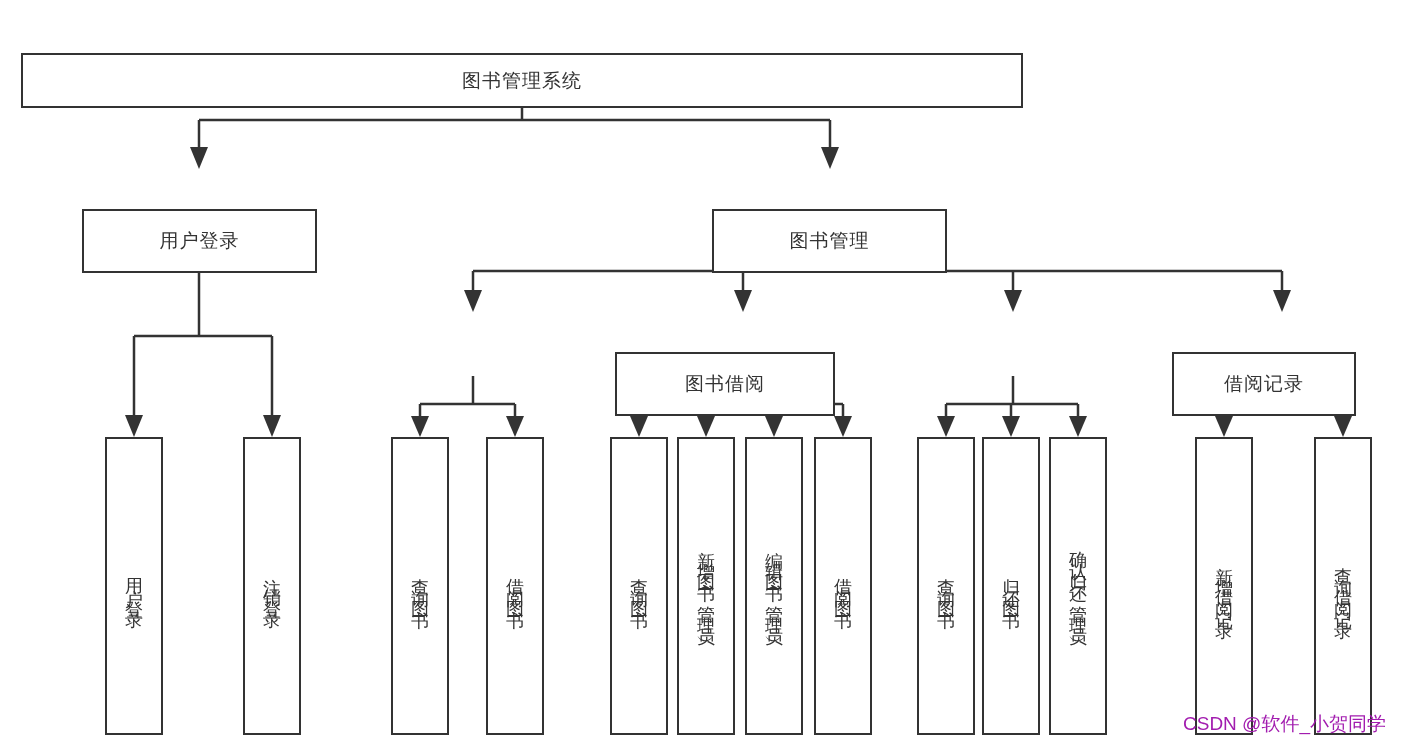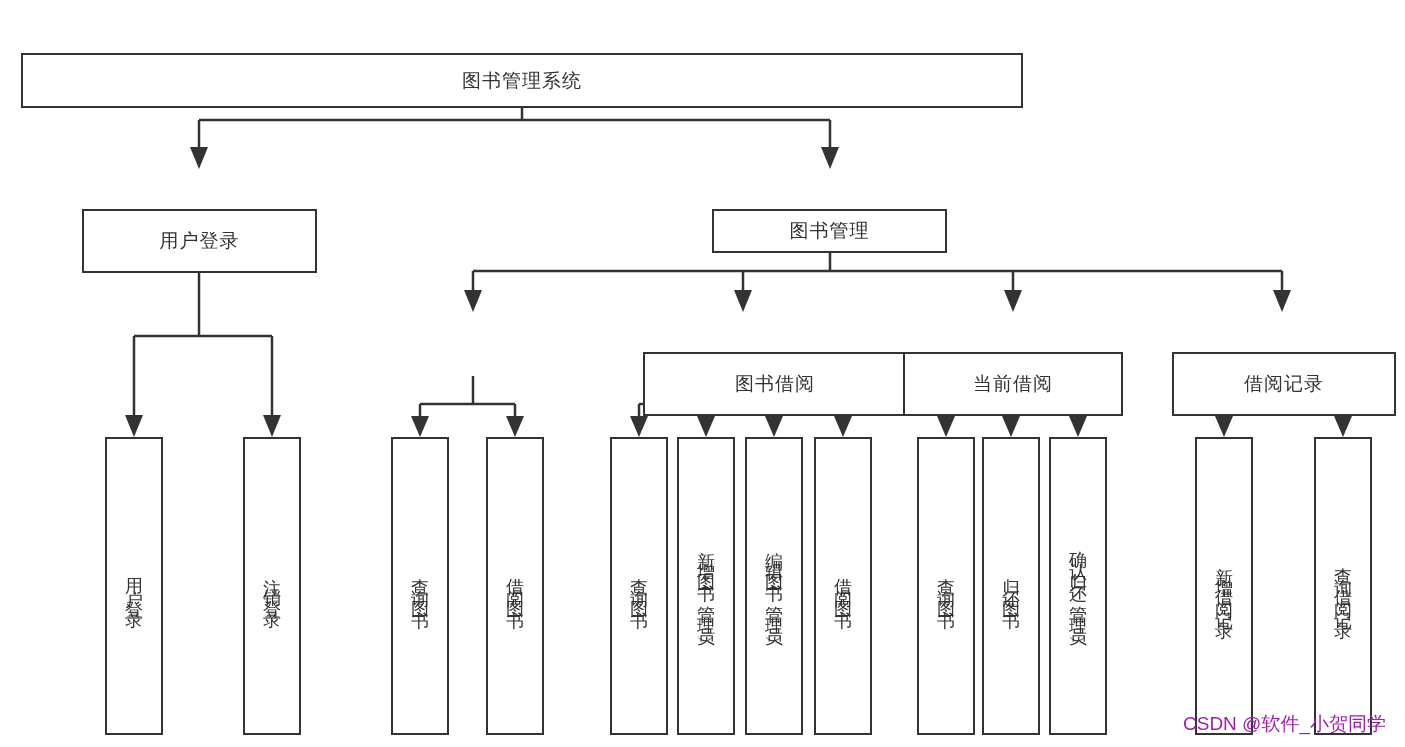--- a/index.html
+++ b/index.html
@@ -151,31 +151,28 @@
     </g>
   </svg>
 
   <div class="hnode" style="left:21px; top:13px; width:1002px; height:55px;">
     <span>图书管理系统</span>
   </div>
 
   <div class="hnode" style="left:82px; top:169px; width:235px; height:64px;">
     <span>用户登录</span>
   </div>
-  <div class="hnode" style="left:712px; top:169px; width:235px; height:44px;">
+  <div class="hnode" style="left:712px; top:169px; width:235px; height:64px;">
     <span>图书管理</span>
   </div>
 
-  <div class="hnode" style="left:643px; top:312px; width:264px; height:64px;">
+  <div class="hnode" style="left:615px; top:312px; width:220px; height:64px;">
     <span>图书借阅</span>
   </div>
-  <div class="hnode" style="left:903px; top:312px; width:220px; height:64px;">
-    <span>当前借阅</span>
-  </div>
-  <div class="hnode" style="left:1172px; top:312px; width:224px; height:64px;">
+  <div class="hnode" style="left:1172px; top:312px; width:184px; height:64px;">
     <span>借阅记录</span>
   </div>
 
   <div class="vnode" style="left:105px;">
     <span>用户登录</span>
   </div>
   <div class="vnode" style="left:243px;">
     <span>注销登录</span>
   </div>
 

